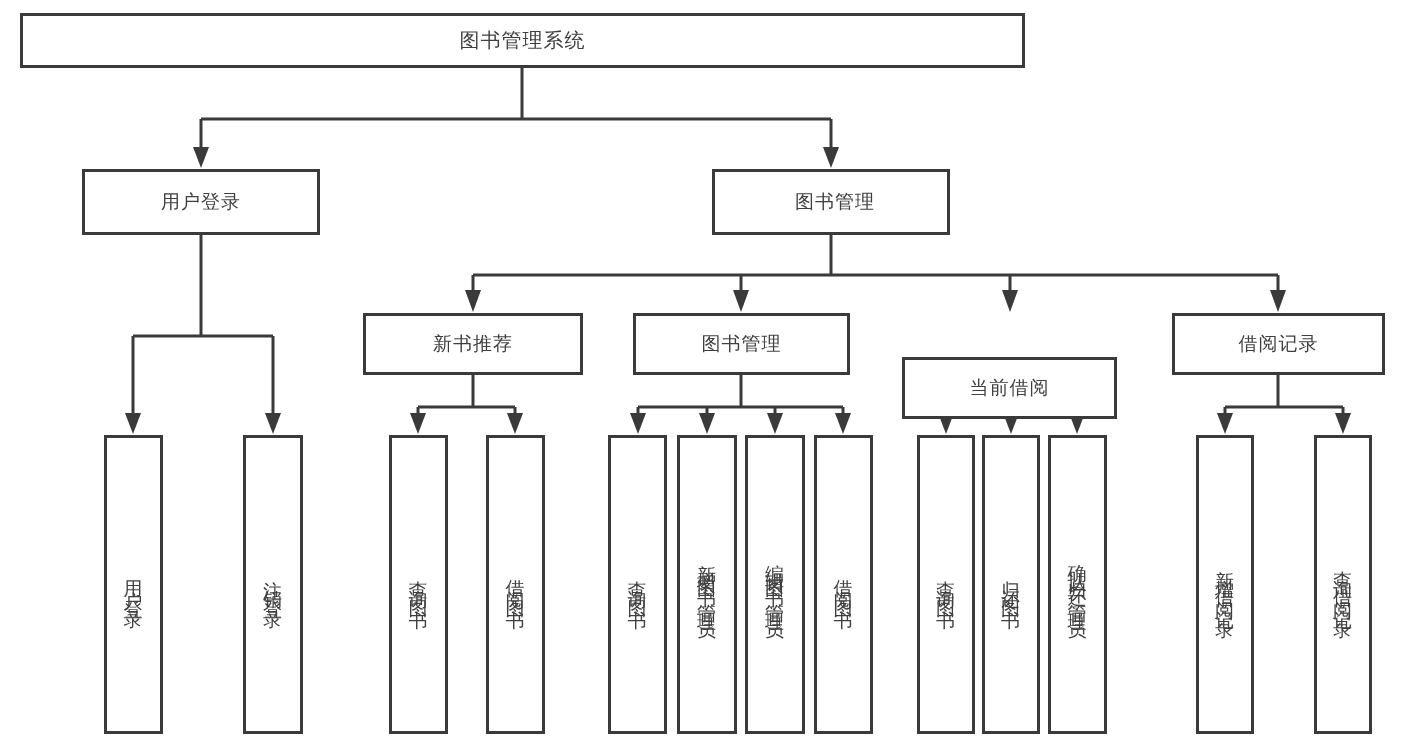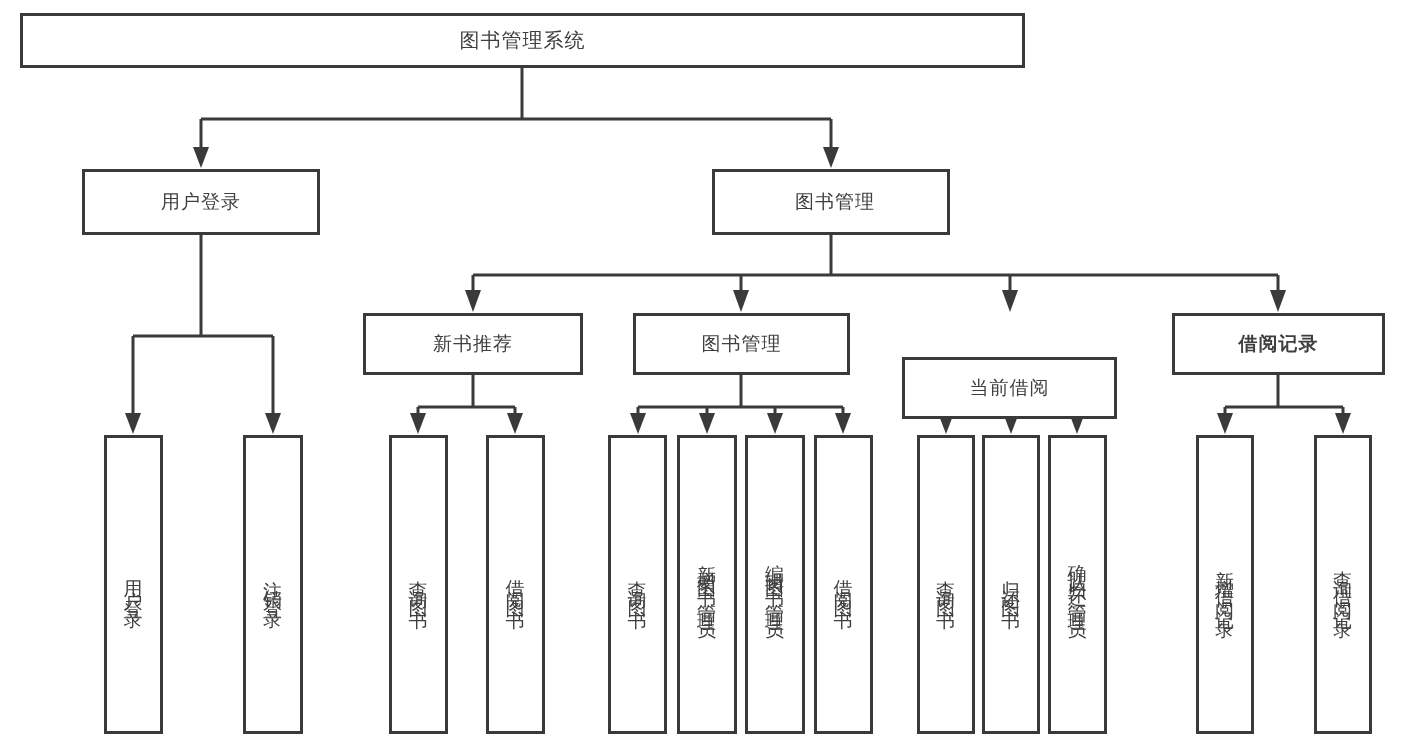--- a/index.html
+++ b/index.html
@@ -113,21 +113,21 @@
 
   <div class="node hbox" style="left:363px; top:313px; width:220px; height:62px;align-items:center;">
     <span>新书推荐</span>
   </div>
   <div class="node hbox" style="left:633px; top:313px; width:217px; height:62px;">
     <span>图书管理</span>
   </div>
   <div class="node hbox" style="left:902px; top:313px; width:215px; height:62px;margin-top:44px;">
     <span>当前借阅</span>
   </div>
-  <div class="node hbox" style="left:1172px; top:313px; width:213px; height:62px;font-weight:bold;">
+  <div class="node hbox" style="left:1172px; top:313px; width:213px; height:62px;">
     <span>借阅记录</span>
   </div>
 
   <div class="node vbox" style="left:104px; top:435px; width:59px; height:299px;">
     <span>用户登录</span>
   </div>
   <div class="node vbox" style="left:243px; top:435px; width:60px; height:299px;">
     <span>注销登录</span>
   </div>
 

